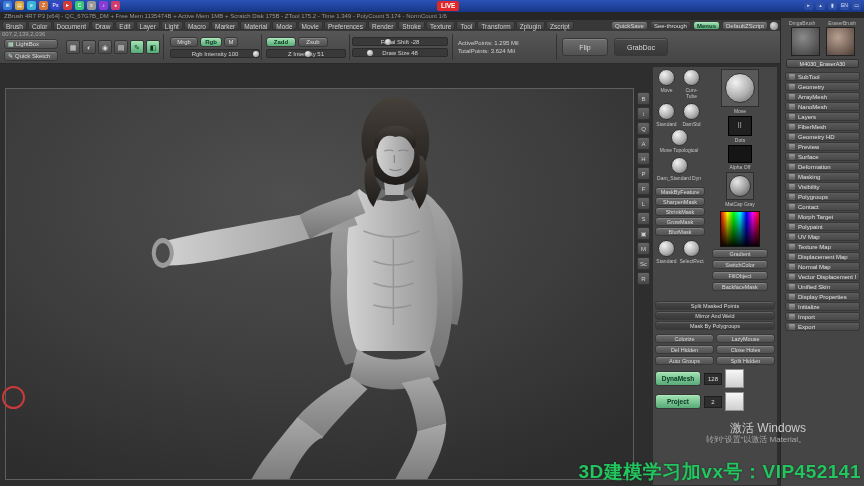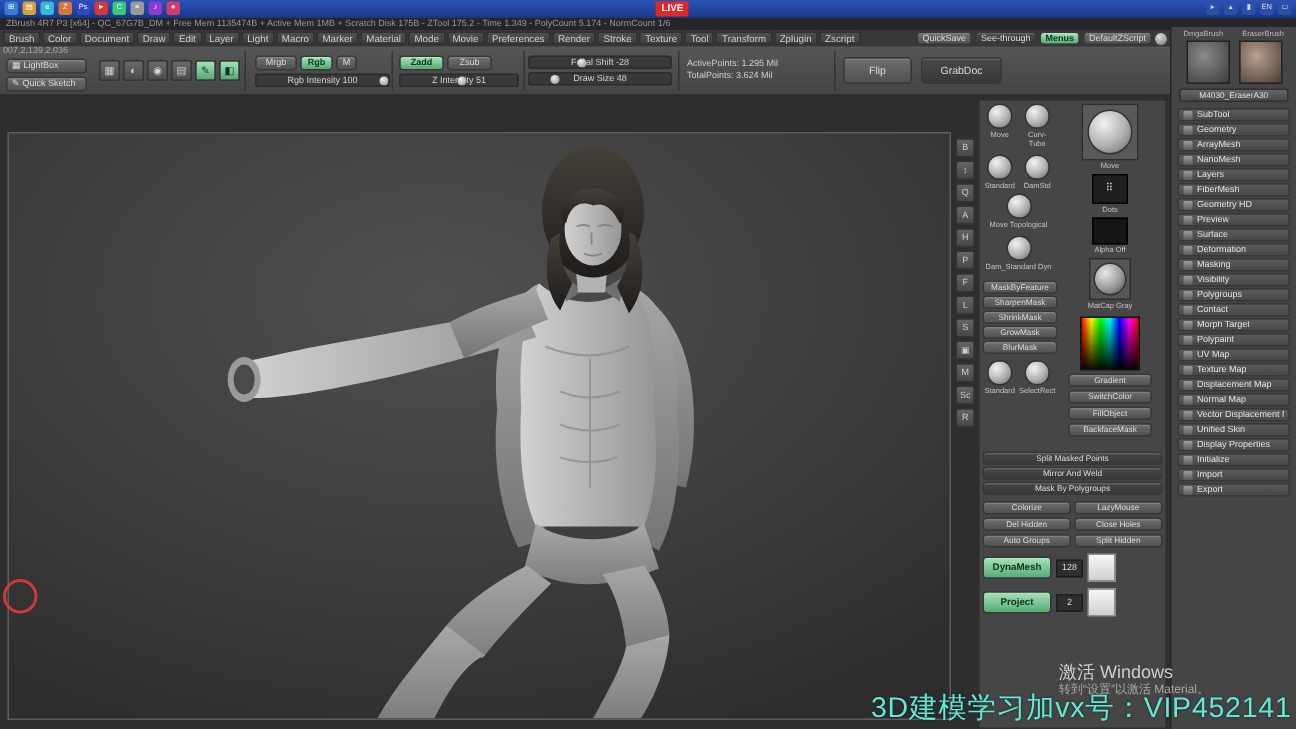--- a/index.html
+++ b/index.html
@@ -130,25 +130,25 @@
   .pt-thumb.alt{background:radial-gradient(circle at 40% 35%,#b9a090,#4a3c36);}
   .pt-current{margin:3px 5px 2px;height:9px;background:linear-gradient(#666,#4a4a4a);
     border:1px solid #303030;font-size:5.5px;color:#e2e2e2;text-align:center;line-height:8px;border-radius:2px;}
   .pt-list{display:flex;flex-direction:column;gap:1px;padding:2px 4px;}
   .tool-row{height:9px;background:linear-gradient(#5b5b5b,#484848);border:1px solid #373737;
     border-radius:2px;display:flex;align-items:center;gap:3px;padding:0 3px;}
   .row-ic{width:6px;height:6px;border-radius:1px;background:linear-gradient(#9e9e9e,#5a5a5a);flex:none;}
   .row-lb{font-size:6px;color:#e3e3e3;white-space:nowrap;overflow:hidden;}
 
   
-  .win-activate{position:absolute;right:58px;top:442px;color:#cdcdcd;z-index:8;}
+  .win-activate{position:absolute;right:58px;top:422px;color:#cdcdcd;z-index:8;text-align:right;}
   .wa-main{font-size:12px;line-height:13px;}
   .wa-sub{font-size:8px;color:#a9a9a9;line-height:10px;}
-  .red-watermark{position:absolute;right:3px;top:459px;z-index:10;color:#5eead4;
-    font-size:19px;font-weight:normal;letter-spacing:0.5px;text-shadow:0 0 2px rgba(0,0,0,.55);}
+  .red-watermark{position:absolute;right:3px;top:459px;z-index:10;color:#22c55e;
+    font-size:19px;font-weight:bold;letter-spacing:0.5px;text-shadow:0 0 2px rgba(0,0,0,.55);}
 </style>
 </head>
 <body>
 
 <div class="screen">
 
   <div class="taskbar">
     <div class="tb-left">
   <span class="tb-icon">⊞</span>
 

